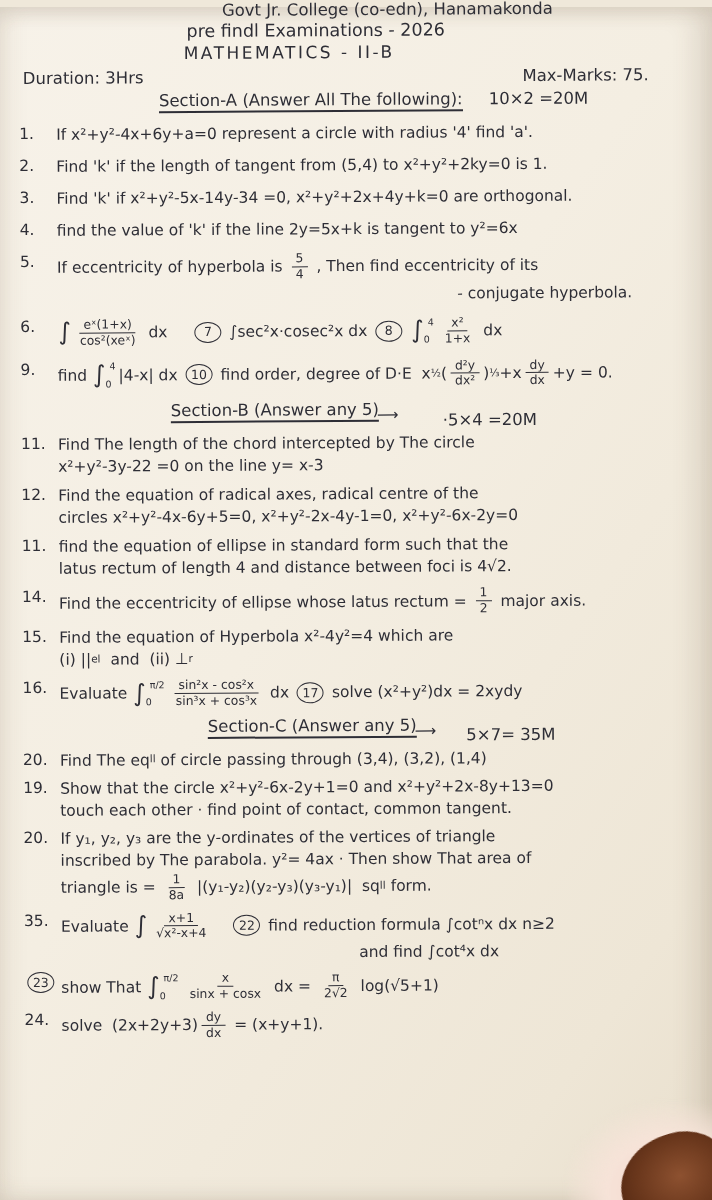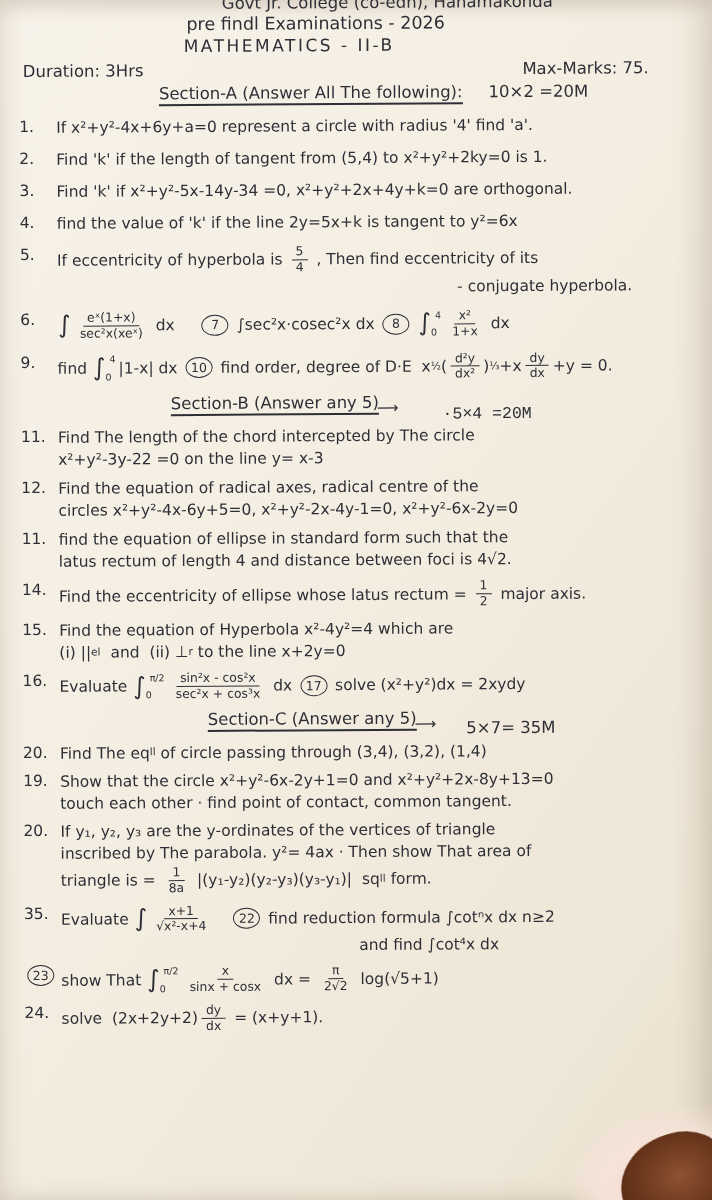--- a/index.html
+++ b/index.html
@@ -4,36 +4,37 @@
 <style>
   html,body{margin:0;padding:0;}
   body{
     width:712px;height:1200px;overflow:hidden;position:relative;
     font-family:"DejaVu Sans",sans-serif;color:#2e2e36;background:#efe8da;
   }
   .sheet{
     position:absolute;inset:0;
     background:linear-gradient(125deg,#f7f2e9 0%,#f4eee2 45%,#eee6d6 85%,#e9dfcd 100%);
     box-shadow:inset -16px 0 26px rgba(95,72,48,.14),inset 0 8px 16px rgba(95,72,48,.07),inset 14px 0 18px rgba(95,72,48,.05);
+    margin-top:7px;
   }
   .content{position:absolute;inset:0;padding:0 12px 0 22px;transform:rotate(-0.35deg);}
   
   .college{text-align:center;margin:-7px 0 1px 60px;font-size:16.5px;white-space:nowrap;}
   .exam{margin-left:168px;font-size:17.5px;}
   .subject{margin-left:165px;font-size:17px;letter-spacing:2.5px;margin-top:2px;}
   .durrow{display:flex;justify-content:space-between;padding:5px 48px 2px 4px;font-size:16.5px;}
   
   .sechead{display:flex;align-items:baseline;font-size:16.5px;margin:4px 0 10px 0;}
   .sec0 .sechead{margin-left:140px;margin-top:2px;}
   .sec1 .sechead{margin-left:150px;margin-top:6px;}
   .sec2 .sechead{margin-left:185px;margin-top:6px;}
   .sectitle{border-bottom:2px solid #2e2e36;padding-bottom:1px;}
   .secarrow{font-size:15px;transform:translateY(5px);margin-left:-2px;}
   .secmarks{margin-left:26px;white-space:nowrap;}
-  .sec1 .secmarks{margin-left:44px;transform:translateY(11px);font-family:Liberation Mono, monospace;}
+  .sec1 .secmarks{margin-left:44px;transform:translateY(11px);}
   .sec2 .secmarks{margin-left:30px;transform:translateY(10px);}
   
   .q{display:flex;margin-bottom:10px;font-size:15.5px;}
   .sec1 .q{margin-bottom:7px;}
   .sec2 .q{margin-bottom:6px;}
   .qnum{flex:0 0 37px;padding-top:1px;}
   .qbody{flex:1;min-width:0;}
   .qline{display:flex;align-items:center;flex-wrap:wrap;min-height:22px;line-height:1.42;}
   .txt{white-space:pre-wrap;}
   sup.sup{font-size:.68em;line-height:1;transform:translateY(-1px);}
@@ -128,21 +129,21 @@
           </div>
           <div class="q">
             <span class="qnum">6.</span>
             <div class="qbody">
               <div class="qline">
                 <span class="intg">
                   <span class="sym">∫</span>
                 </span>
                 <span class="frac">
                   <span class="num">eˣ(1+x)</span>
-                  <span class="den">sec²x(xeˣ)</span>
+                  <span class="den">cos²(xeˣ)</span>
                 </span>
                 <span class="txt"> dx</span>
                 <span class="gap" style="width: 24px;"></span>
                 <span class="circ">7</span>
                 <span class="txt"> ∫sec²x·cosec²x dx </span>
                 <span class="circ">8</span>
                 <span class="txt"> </span>
                 <span class="intg">
                   <span class="sym">∫</span>
                   <span class="bnd">
@@ -163,21 +164,21 @@
             <div class="qbody">
               <div class="qline">
                 <span class="txt">find </span>
                 <span class="intg">
                   <span class="sym">∫</span>
                   <span class="bnd">
                     <span class="hi">4</span>
                     <span class="lo">0</span>
                   </span>
                 </span>
-                <span class="txt">|1-x| dx </span>
+                <span class="txt">|4-x| dx </span>
                 <span class="circ">10</span>
                 <span class="txt"> find order, degree of D·E  x</span>
                 <sup class="sup">½</sup>
                 <span class="txt">(</span>
                 <span class="frac">
                   <span class="num">d²y</span>
                   <span class="den">dx²</span>
                 </span>
                 <span class="txt">)</span>
                 <sup class="sup">⅓</sup>
@@ -247,39 +248,38 @@
             <span class="qnum">15.</span>
             <div class="qbody">
               <div class="qline">
                 <span class="txt">Find the equation of Hyperbola x²-4y²=4 which are</span>
               </div>
               <div class="qline">
                 <span class="txt">(i) ||</span>
                 <sup class="sup">el</sup>
                 <span class="txt">  and  (ii) ⊥</span>
                 <sup class="sup">r</sup>
-                <span class="txt"> to the line x+2y=0</span>
               </div>
             </div>
           </div>
           <div class="q">
             <span class="qnum">16.</span>
             <div class="qbody">
               <div class="qline">
                 <span class="txt">Evaluate </span>
                 <span class="intg">
                   <span class="sym">∫</span>
                   <span class="bnd">
                     <span class="hi">π/2</span>
                     <span class="lo">0</span>
                   </span>
                 </span>
                 <span class="frac">
                   <span class="num">sin²x - cos²x</span>
-                  <span class="den">sec²x + cos³x</span>
+                  <span class="den">sin³x + cos³x</span>
                 </span>
                 <span class="txt"> dx </span>
                 <span class="circ">17</span>
                 <span class="txt"> solve (x²+y²)dx = 2xydy</span>
               </div>
             </div>
           </div>
         </section>
         <section class="sec sec2">
           <div class="sechead">
@@ -373,21 +373,21 @@
                   <span class="den">2√2</span>
                 </span>
                 <span class="txt"> log(√5+1)</span>
               </div>
             </div>
           </div>
           <div class="q">
             <span class="qnum">24.</span>
             <div class="qbody">
               <div class="qline">
-                <span class="txt">solve  (2x+2y+2)</span>
+                <span class="txt">solve  (2x+2y+3)</span>
                 <span class="frac">
                   <span class="num">dy</span>
                   <span class="den">dx</span>
                 </span>
                 <span class="txt"> = (x+y+1).</span>
               </div>
             </div>
           </div>
         </section>
       </main>

